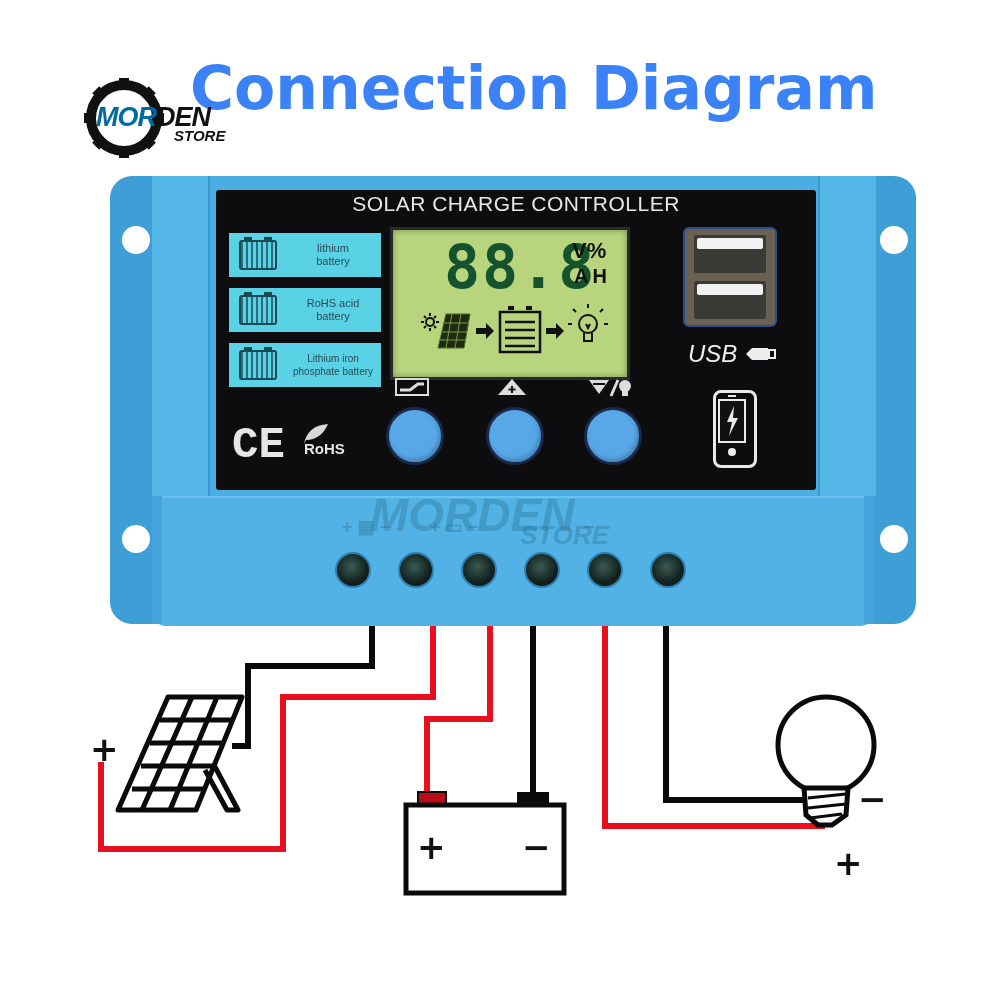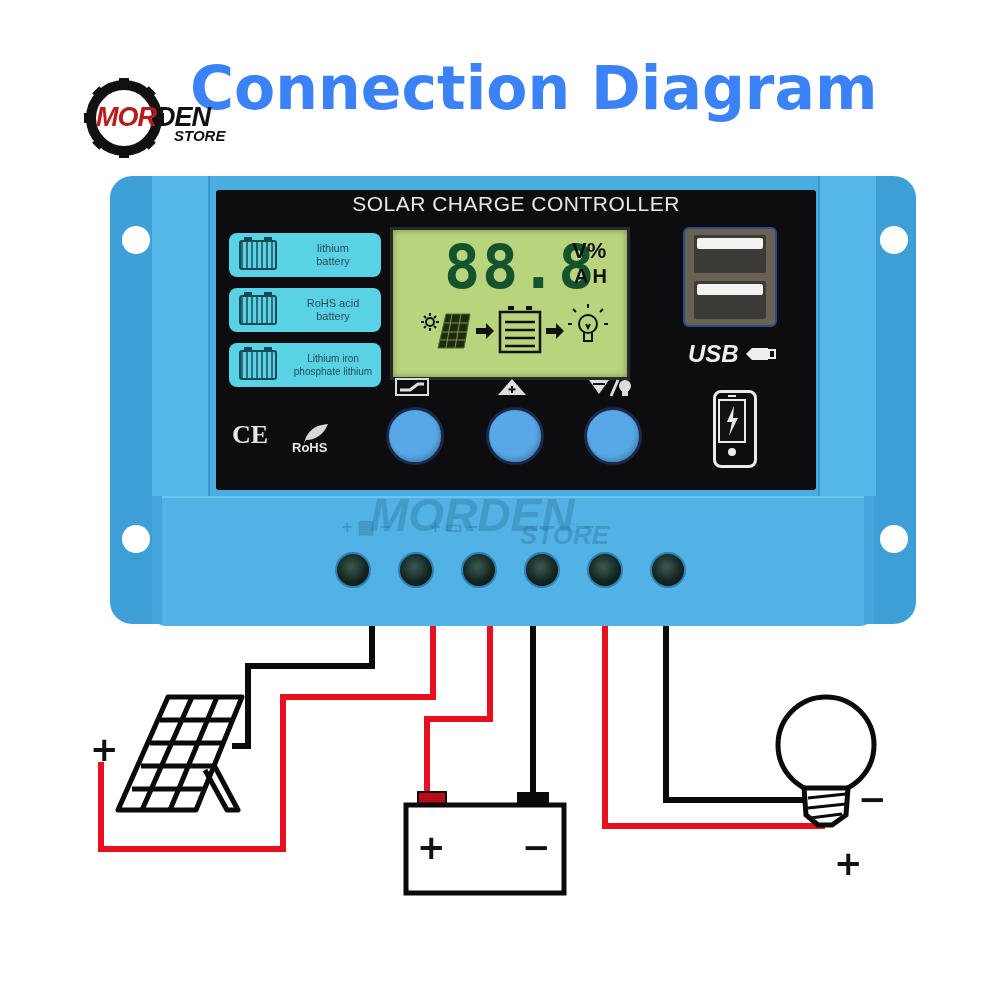--- a/index.html
+++ b/index.html
@@ -12,37 +12,37 @@
   .logo-store{position:absolute;left:90px;top:49px;font-size:15px;font-weight:bold;font-style:italic;color:#111;font-family:"Liberation Sans",sans-serif;}
 
   
   .flange{left:110px;top:176px;width:806px;height:448px;background:#3e9fd6;border-radius:22px;}
   .body-main{left:152px;top:176px;width:722px;height:448px;background:#4aaee3;border-radius:14px;}
   .ridge-l{left:152px;top:176px;width:56px;height:320px;background:#55b6e8;border-right:2px solid #3b98cf;}
   .ridge-r{left:818px;top:176px;width:56px;height:320px;background:#55b6e8;border-left:2px solid #3b98cf;}
   .hole{width:28px;height:28px;border-radius:50%;background:#fff;}
   .panel{left:216px;top:190px;width:600px;height:300px;background:#0d0d0f;border-radius:3px;}
   .panel-title{left:216px;top:192px;width:600px;text-align:center;color:#e6e6e6;font-size:21px;letter-spacing:0.5px;font-family:"Liberation Sans",sans-serif;}
-  .bat-card{width:152px;height:44px;background:#58d2e4;border-radius:8px;display:flex;align-items:center;}
+  .bat-card{width:152px;height:44px;background:#58d2e4;border-radius:0;display:flex;align-items:center;}
   .bat-icon{width:34px;height:26px;margin-left:10px;border:2px solid #1b4a57;border-radius:3px;position:relative;
      background:repeating-linear-gradient(90deg,#2d6d7a 0 2px,transparent 2px 5px);}
   .bat-icon:before,.bat-icon:after{content:"";position:absolute;top:-5px;width:8px;height:3px;background:#1b4a57;}
   .bat-icon:before{left:3px;} .bat-icon:after{right:3px;}
   .bat-label{flex:1;text-align:center;color:#2a4b58;font-size:11px;line-height:13px;padding-left:8px;}
   .lcd{left:390px;top:227px;width:234px;height:147px;background:#b8d47c;border:3px solid #2a2a2a;box-shadow:inset 0 0 6px rgba(0,0,0,.35);}
   .lcd-digits{left:444px;top:232px;font-family:"DejaVu Sans Mono",monospace;font-size:60px;color:#14532d;letter-spacing:2px;font-weight:bold;}
   .lcd-unit1{left:572px;top:238px;font-size:22px;font-weight:bold;color:#111;font-family:"Liberation Sans",sans-serif;}
   .lcd-unit2{left:574px;top:265px;font-size:20px;font-weight:bold;color:#111;letter-spacing:4px;font-family:"Liberation Sans",sans-serif;}
   .btn{width:52px;height:52px;border-radius:50%;background:#58a8e8;border:3px solid #1b2a4a;box-shadow:inset -2px -3px 4px rgba(0,0,0,.2);}
   .btn-sym{color:#e8e8e8;font-size:18px;font-weight:bold;text-align:center;width:60px;}
   .cert{color:#e6e6e6;font-weight:bold;}
   .usb{left:683px;top:227px;width:90px;height:96px;background:#6b6152;border:2px solid #2a4d8c;border-radius:6px;}
   .usb-slot{position:absolute;left:9px;width:72px;height:38px;background:#3a3a36;border-radius:2px;}
   .usb-tongue{position:absolute;left:3px;top:3px;width:66px;height:11px;background:#f2f2f2;border-radius:2px;}
-  .usb-text{left:688px;top:340px;font-size:24px;font-weight:bold;font-style:italic;color:#f0f0f0;font-family:"Liberation Sans",sans-serif;}
+  .usb-text{left:688px;top:340px;font-size:24px;font-weight:normal;font-style:italic;color:#f0f0f0;font-family:"Liberation Sans",sans-serif;}
   .phone{left:713px;top:390px;width:38px;height:72px;border:3px solid #eaeaea;border-radius:8px;}
 
   .lower{left:152px;top:496px;width:722px;height:128px;background:#52b2e6;border-radius:6px 6px 14px 14px;border-top:2px solid #6fc2ee;}
   .lower-edge-l{left:152px;top:496px;width:10px;height:128px;background:#45a4dc;}
   .lower-edge-r{left:864px;top:496px;width:10px;height:128px;background:#45a4dc;}
   .screw{width:32px;height:32px;border-radius:50%;background:radial-gradient(circle at 45% 40%,#3a5a52 0,#12221e 60%,#0a1412 100%);border:2px solid #2f7fae;}
   .watermark{left:370px;top:488px;font-size:46px;font-weight:bold;font-style:italic;color:rgba(40,110,140,0.35);font-family:"Liberation Sans",sans-serif;}
   .watermark2{left:520px;top:520px;font-size:26px;font-weight:bold;font-style:italic;color:rgba(40,110,140,0.35);font-family:"Liberation Sans",sans-serif;}
 
   .sign{font-size:34px;font-weight:bold;color:#111;font-family:"DejaVu Sans",sans-serif;line-height:34px;}
@@ -59,21 +59,21 @@
       <rect x="35" y="0" width="10" height="12"></rect>
         <rect x="35" y="68" width="10" height="12"></rect>
       <rect x="0" y="35" width="12" height="10"></rect>
         <rect x="68" y="35" width="12" height="10"></rect>
       <rect x="35" y="0" width="10" height="12" transform="rotate(45 40 40)"></rect>
       <rect x="35" y="0" width="10" height="12" transform="rotate(-45 40 40)"></rect>
       <rect x="35" y="68" width="10" height="12" transform="rotate(45 40 40)"></rect>
       <rect x="35" y="68" width="10" height="12" transform="rotate(-45 40 40)"></rect>
     </g>
   </svg>
-  <div class="logo-word"><span style="color:#b91c1c">MOR</span><span>DEN</span></div>
+  <div class="logo-word"><span style="color:#0369a1">MOR</span><span>DEN</span></div>
   <div class="logo-store">STORE</div>
 </div>
 
 <div class="abs flange"></div>
 <div class="abs hole" style="left:122px;top:226px"></div>
 <div class="abs hole" style="left:880px;top:226px"></div>
 <div class="abs hole" style="left:122px;top:525px"></div>
 <div class="abs hole" style="left:880px;top:525px"></div>
 <div class="abs body-main"></div>
 <div class="abs ridge-l"></div>
@@ -93,29 +93,29 @@
   <div class="bat-icon"></div>
   <div class="bat-label">
       <div>RoHS acid</div>
       <div>battery</div>
     </div>
 </div>
 <div class="abs bat-card" style="left:229px;top:343px">
   <div class="bat-icon"></div>
   <div class="bat-label" style="font-size:10px">
       <div>Lithium iron</div>
-      <div>phosphate lithium</div>
-    </div>
-</div>
-
-<div class="abs cert" style="left:232px;top:420px;font-size:26px;font-family:Liberation Serif, serif;">CE</div>
+      <div>phosphate battery</div>
+    </div>
+</div>
+
+<div class="abs cert" style="left:232px;top:420px;font-size:44px;font-family:Liberation Mono, monospace;">CE</div>
 <svg class="abs" style="left:300px;top:422px" width="30" height="24" viewBox="0 0 30 24">
   <path d="M4 22 C6 10 14 3 28 2 C24 12 16 18 6 18" fill="#d8d8d8"></path>
 </svg>
-<div class="abs cert" style="left:292px;top:440px;font-size:13px;">RoHS</div>
+<div class="abs cert" style="left:304px;top:440px;font-size:15px;">RoHS</div>
 
 <div class="abs lcd"></div>
 <div class="abs lcd-digits">88.8</div>
 <div class="abs lcd-unit1">V%</div>
 <div class="abs lcd-unit2">AH</div>
 <svg class="abs" style="left:420px;top:300px" width="200" height="60" viewBox="0 0 200 60">
   <g stroke="#111" stroke-width="2" fill="none">
     <circle cx="10" cy="22" r="4"></circle>
     <path d="M10 13v3M10 28v3M1 22h3M16 22h3M4 16l2 2M14 26l2 2M4 28l2-2M14 18l2-2"></path>
   </g>

